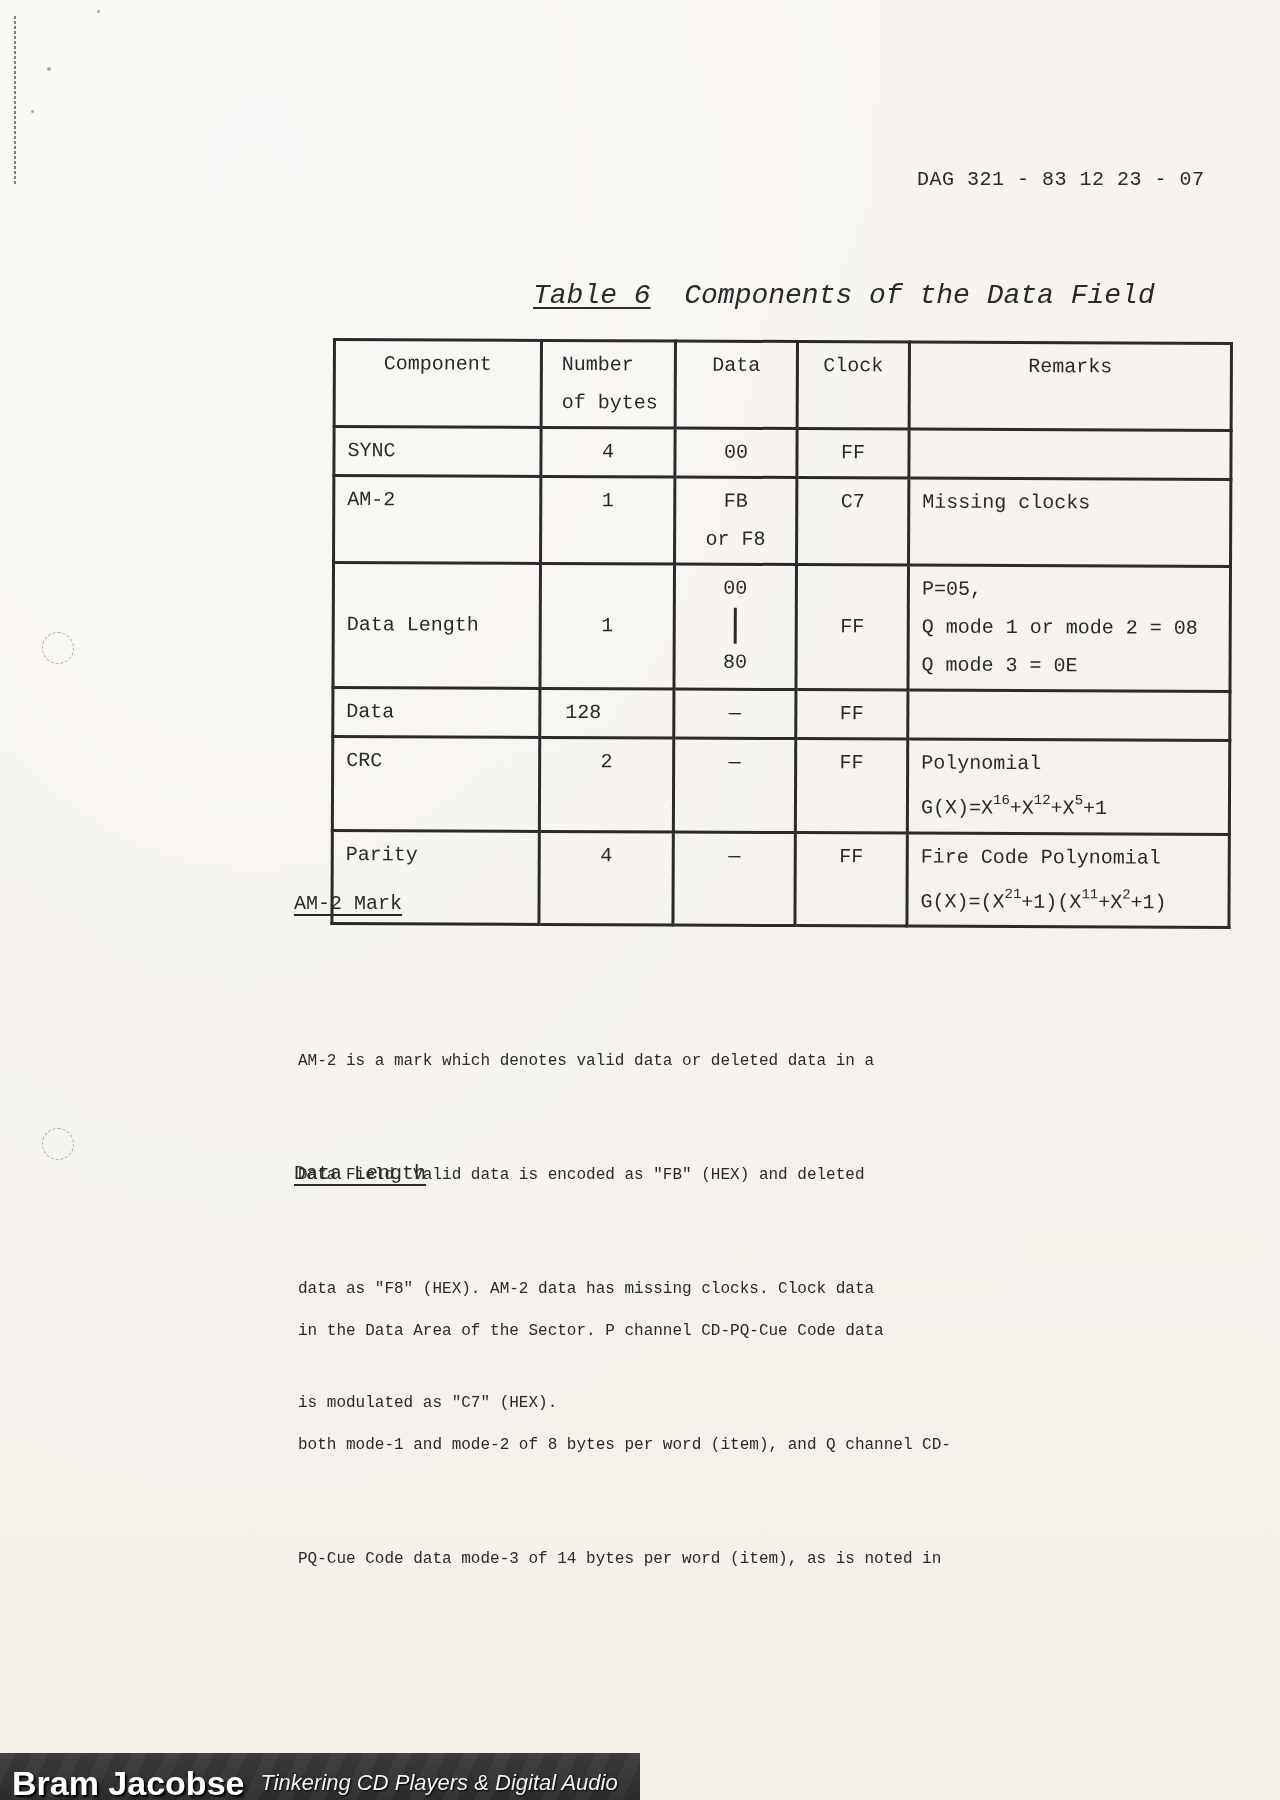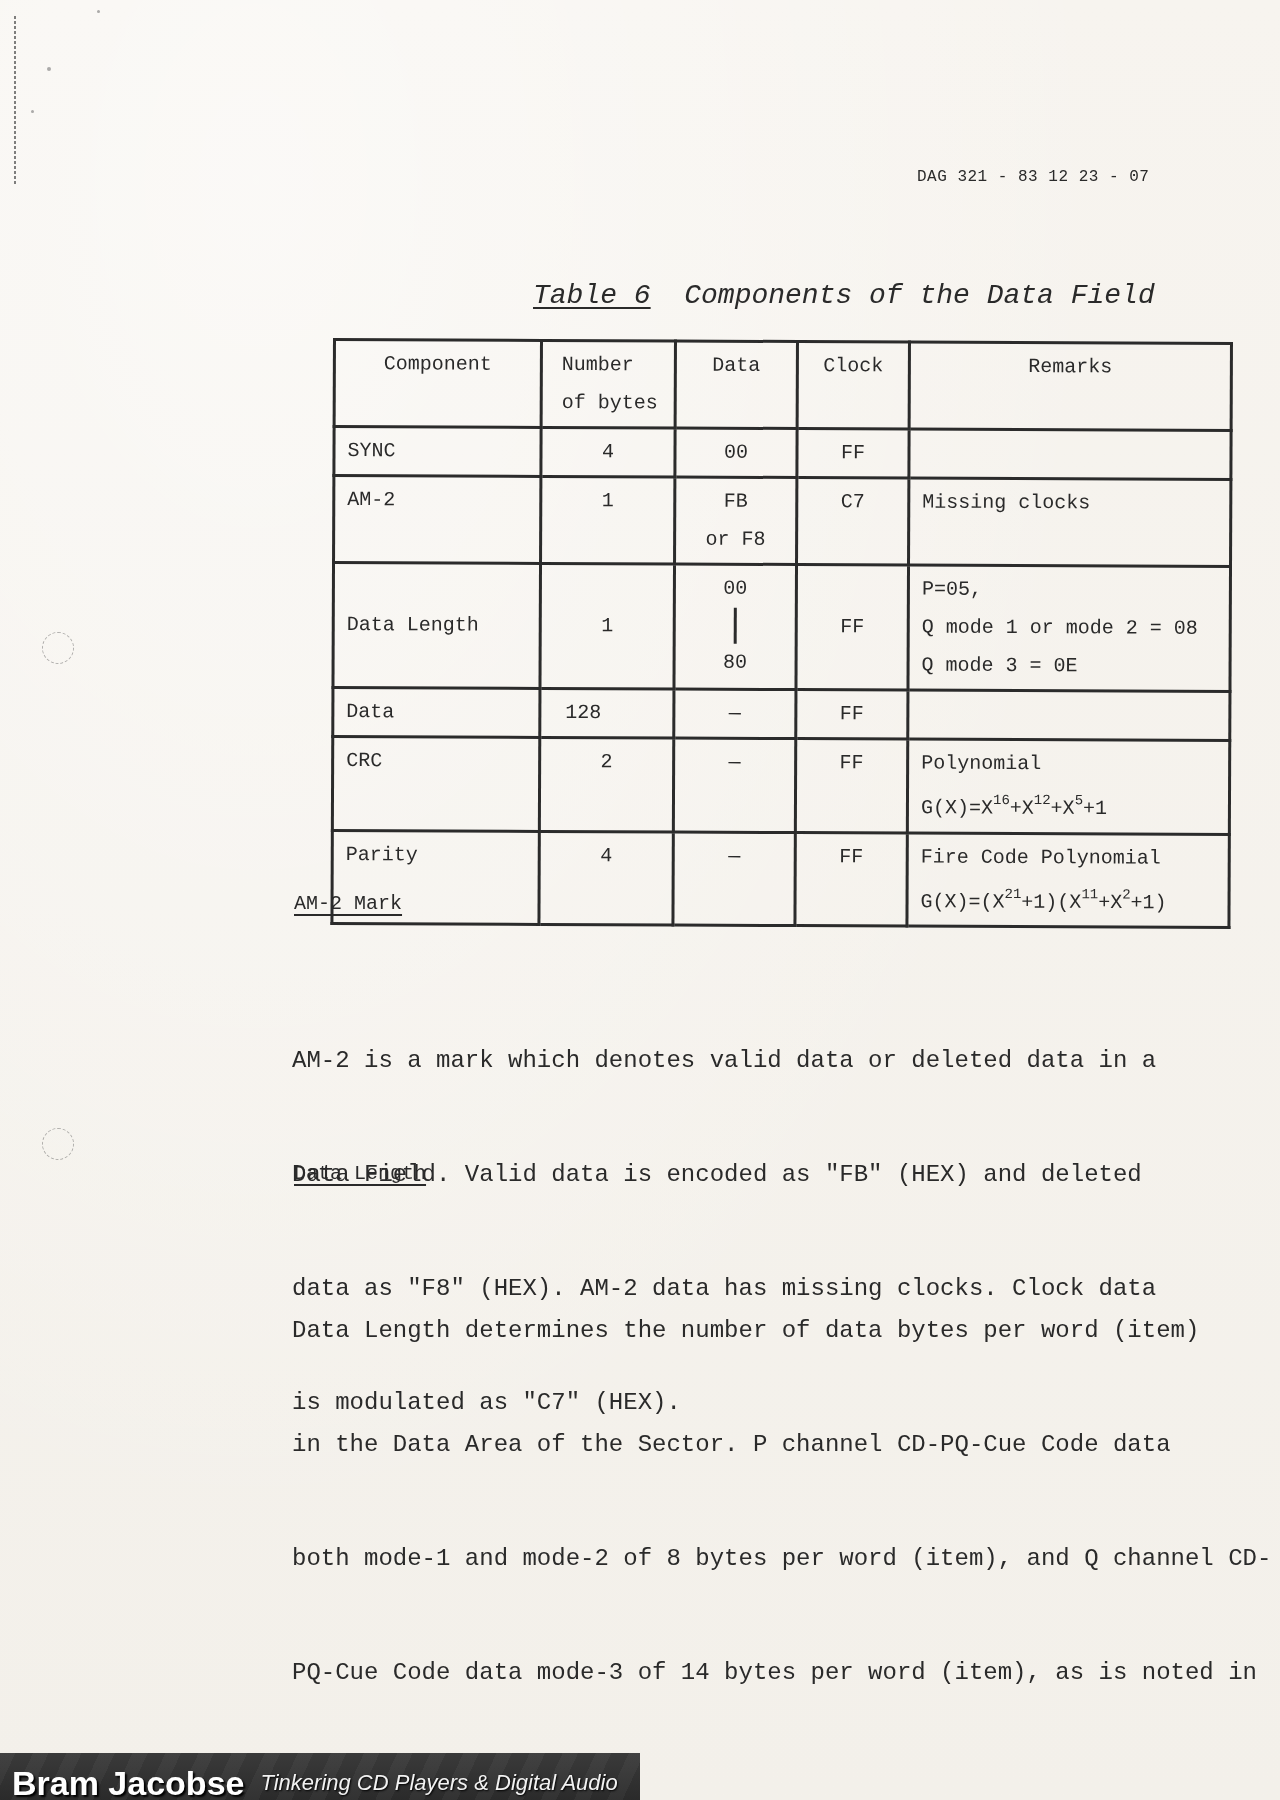--- a/index.html
+++ b/index.html
@@ -20,21 +20,21 @@
       background: repeating-linear-gradient(180deg, #555 0 3px, rgba(0,0,0,0) 3px 5px);
       opacity: 0.75;
     }
     .speck { position: absolute; background: #6a6a6a; border-radius: 50%; opacity: 0.55; }
     .punch-hole {
       position: absolute; width: 30px; height: 30px; border-radius: 50%;
       border: 1px dashed rgba(90,90,90,0.45);
     }
     .doc-id {
       position: absolute; left: 917px; top: 168px;
-      font-size: 16px; letter-spacing: 0.5px; white-space: pre;
+      font-size: 20px; letter-spacing: 0.5px; white-space: pre;
     }
     .table-title {
       position: absolute; left: 533px; top: 280px; font-size: 28px; white-space: pre; font-style: italic;
     }
     .table-title .u { text-decoration: underline; text-underline-offset: 4px; }
 
     table.data-field {
       position: absolute; left: 333px; top: 338px;
       width: 900px; border-collapse: collapse;
       font-size: 20px; transform: rotate(0.25deg); transform-origin: left top;
@@ -52,21 +52,21 @@
     .mid { vertical-align: middle !important; }
     .range-bar { display: block; width: 3px; height: 36px; background: #2b2b2b; margin: 0 auto; }
     .formula sup { font-size: 14px; position: relative; top: -2px; }
     .remark-line { display: block; white-space: pre; }
 
     .section-head {
       position: absolute; left: 294px; font-size: 20px;
       text-decoration: underline; text-underline-offset: 5px;
     }
     .para {
-      position: absolute; left: 292px; font-size: 24px; line-height: 38px; white-space: pre;
+      position: absolute; left: 298px; font-size: 16px; line-height: 38px; white-space: pre;
     }
 
     .banner {
       position: absolute; left: 0; top: 1729px; width: 640px; height: 60px;
       background:
         repeating-linear-gradient(115deg, rgba(255,255,255,0.04) 0 14px, rgba(0,0,0,0) 14px 30px),
         linear-gradient(180deg, #3a3a3a 0%, #262626 100%);
       display: flex; align-items: center; padding-left: 12px; box-sizing: border-box; margin-top: 24px;
     }
     .banner-name {
@@ -180,21 +180,20 @@
 <div class="section-head" style="top:892px;">AM-2 Mark</div>
 <div class="para" style="top:966px;">
   <div>AM-2 is a mark which denotes valid data or deleted data in a</div>
   <div>Data Field. Valid data is encoded as "FB" (HEX) and deleted</div>
   <div>data as "F8" (HEX). AM-2 data has missing clocks. Clock data</div>
   <div>is modulated as "C7" (HEX).</div>
 </div>
 
 <div class="section-head" style="top:1162px;">Data Length</div>
 <div class="para" style="top:1236px;">
-  <div>Data Length determines the number of data bytes per word (item)</div>
   <div>in the Data Area of the Sector. P channel CD-PQ-Cue Code data</div>
   <div>both mode-1 and mode-2 of 8 bytes per word (item), and Q channel CD-</div>
   <div>PQ-Cue Code data mode-3 of 14 bytes per word (item), as is noted in</div>
   
   
   
   
   
   
 </div>

